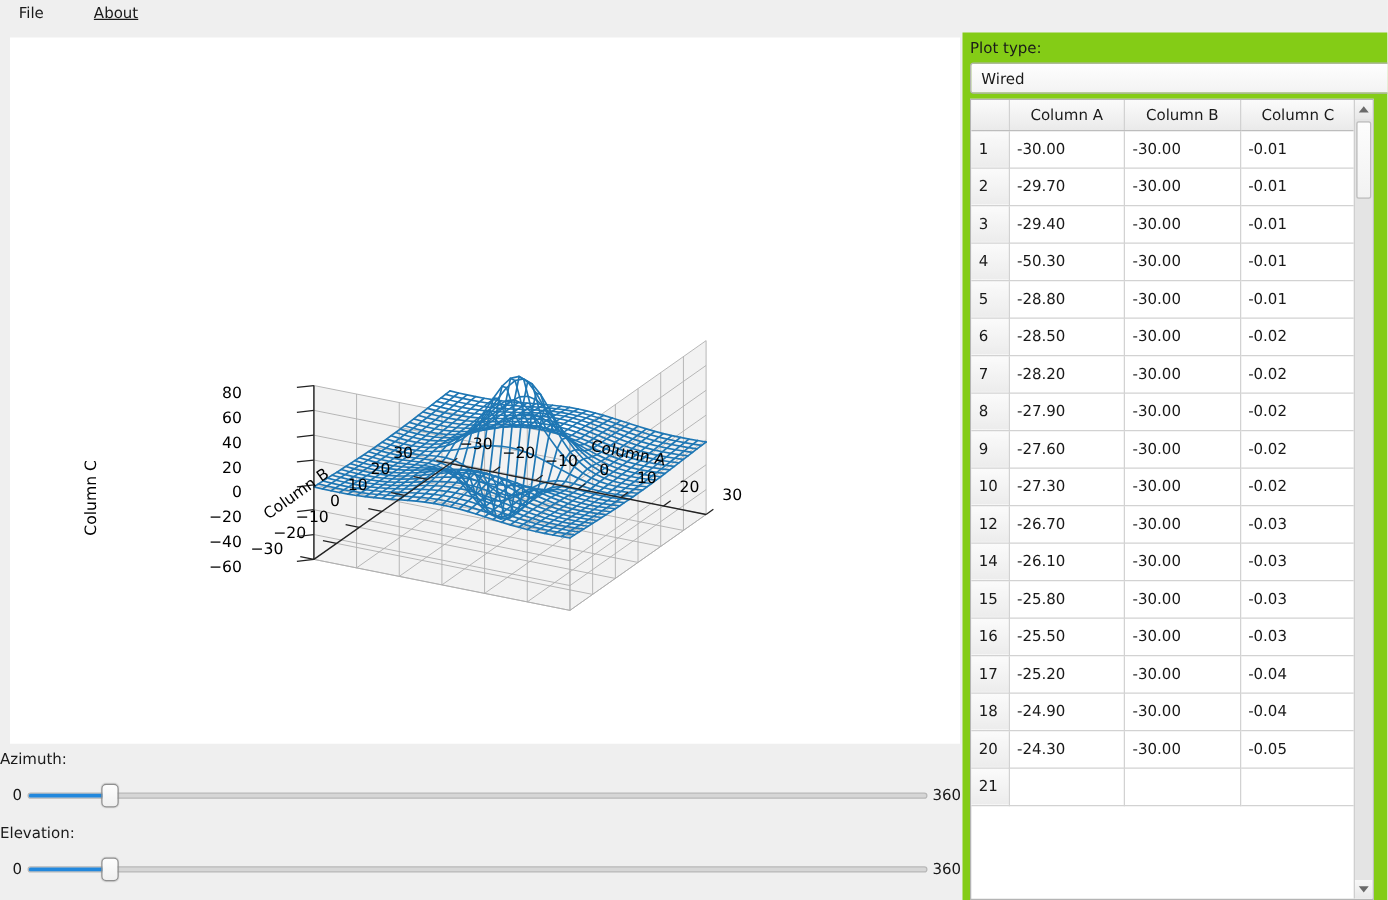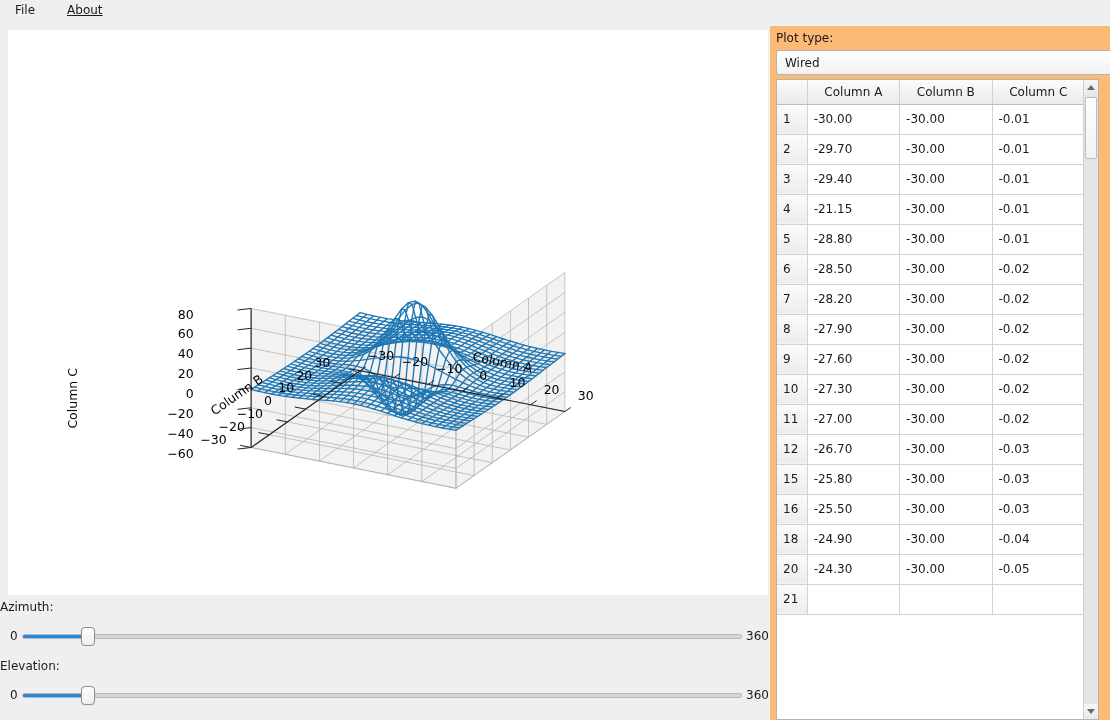--- a/index.html
+++ b/index.html
@@ -10,27 +10,27 @@
     background: #efefef;
     font-family: "DejaVu Sans", "Liberation Sans", sans-serif;
     -webkit-font-smoothing: antialiased;
   }
   #app { position: relative; width: 1110px; height: 720px; background: #efefef; }
 
   
   #menubar {
     position: absolute; left: 0; top: 0; width: 1110px; height: 21px;
     background: #efefef; display: flex; align-items: center;
-    padding-left: 9px; gap: 16px;
+    padding-left: 9px; gap: 0px;
   }
   .menu-item {
     font-size: 12px; color: #1a1a1a; padding: 2px 10px 3px 6px;
     line-height: 14px; white-space: nowrap; cursor: default;
   }
-  .menu-item .mnemonic { text-decoration: underline; }
+  .menu-item .mnemonic { text-decoration: underline; margin-left: 24px; }
 
   
   #plot-panel {
     position: absolute; left: 8px; top: 30px;
     width: 760px; height: 565px; background: #ffffff;
     overflow: hidden;
   }
   #plot-svg { display: block; width: 760px; height: 565px; }
 
   
@@ -57,21 +57,21 @@
   .slider-handle {
     position: absolute; top: 1px; width: 14px; height: 19px;
     background: linear-gradient(to bottom, #fdfdfd, #f0f0f0);
     border: 1px solid #8f8f8f; border-radius: 4px;
     box-shadow: 0 0 1px rgba(0,0,0,0.18);
   }
 
   
   #right-panel {
     position: absolute; left: 770px; top: 26px;
-    width: 340px; height: 694px; background: #fdba74;
+    width: 340px; height: 694px; background: #84cc16;
   }
   #plot-type-label {
     position: absolute; left: 6px; top: 5px; font-size: 12px;
     color: #1a1a1a; line-height: 14px;
   }
   #combobox {
     position: absolute; left: 6px; top: 24px; width: 367px; height: 25px;
     background: linear-gradient(to bottom, #fefefe, #f3f3f3);
     border: 1px solid #b4b4b4; border-radius: 3px;
     display: flex; align-items: center;
@@ -398,21 +398,21 @@
                 <td>-0.01</td>
               </tr>
               <tr>
                 <td class="rowhdr">3</td>
                 <td>-29.40</td>
                 <td>-30.00</td>
                 <td>-0.01</td>
               </tr>
               <tr>
                 <td class="rowhdr">4</td>
-                <td>-21.15</td>
+                <td>-50.30</td>
                 <td>-30.00</td>
                 <td>-0.01</td>
               </tr>
               <tr>
                 <td class="rowhdr">5</td>
                 <td>-28.80</td>
                 <td>-30.00</td>
                 <td>-0.01</td>
               </tr>
               <tr>
@@ -439,42 +439,48 @@
                 <td>-30.00</td>
                 <td>-0.02</td>
               </tr>
               <tr>
                 <td class="rowhdr">10</td>
                 <td>-27.30</td>
                 <td>-30.00</td>
                 <td>-0.02</td>
               </tr>
               <tr>
-                <td class="rowhdr">11</td>
-                <td>-27.00</td>
-                <td>-30.00</td>
-                <td>-0.02</td>
-              </tr>
-              <tr>
                 <td class="rowhdr">12</td>
                 <td>-26.70</td>
                 <td>-30.00</td>
                 <td>-0.03</td>
               </tr>
               <tr>
+                <td class="rowhdr">14</td>
+                <td>-26.10</td>
+                <td>-30.00</td>
+                <td>-0.03</td>
+              </tr>
+              <tr>
                 <td class="rowhdr">15</td>
                 <td>-25.80</td>
                 <td>-30.00</td>
                 <td>-0.03</td>
               </tr>
               <tr>
                 <td class="rowhdr">16</td>
                 <td>-25.50</td>
                 <td>-30.00</td>
                 <td>-0.03</td>
+              </tr>
+              <tr>
+                <td class="rowhdr">17</td>
+                <td>-25.20</td>
+                <td>-30.00</td>
+                <td>-0.04</td>
               </tr>
               <tr>
                 <td class="rowhdr">18</td>
                 <td>-24.90</td>
                 <td>-30.00</td>
                 <td>-0.04</td>
               </tr>
               <tr>
                 <td class="rowhdr">20</td>
                 <td>-24.30</td>

